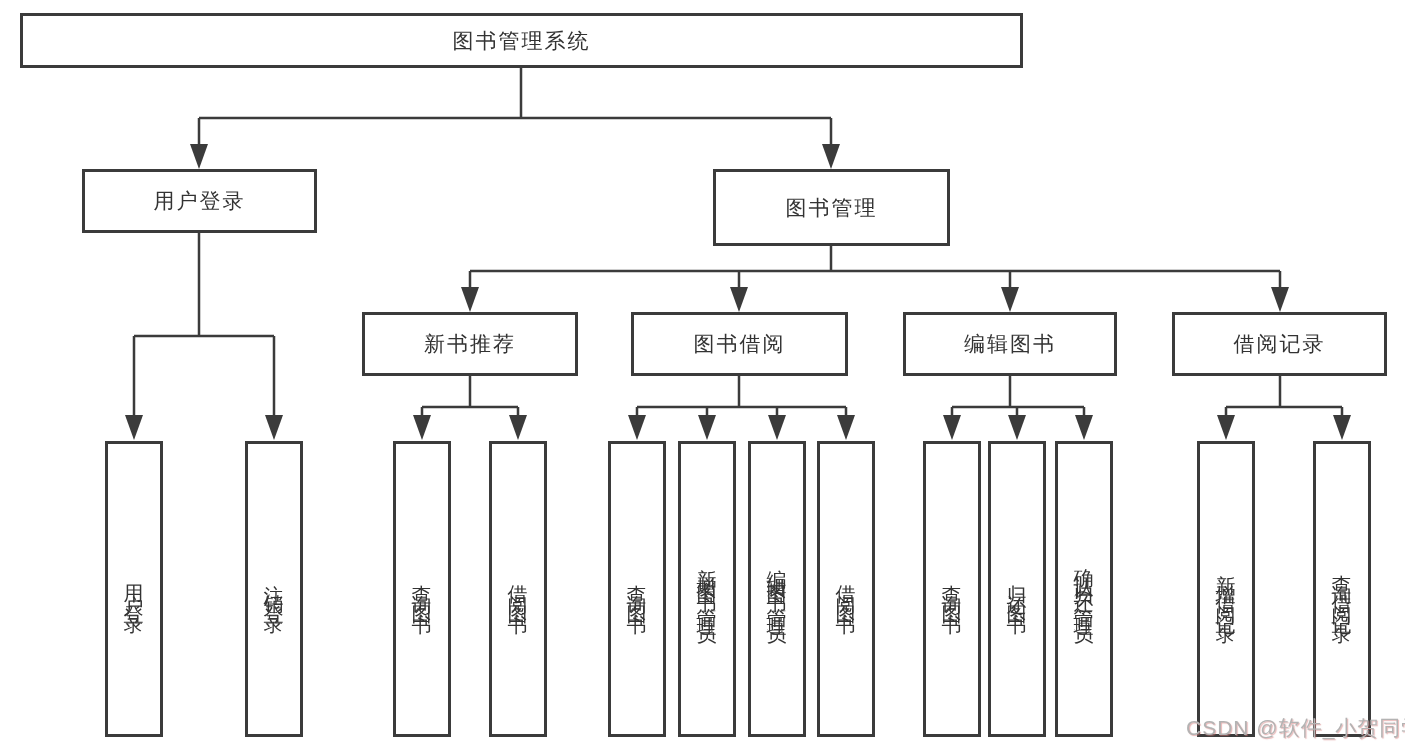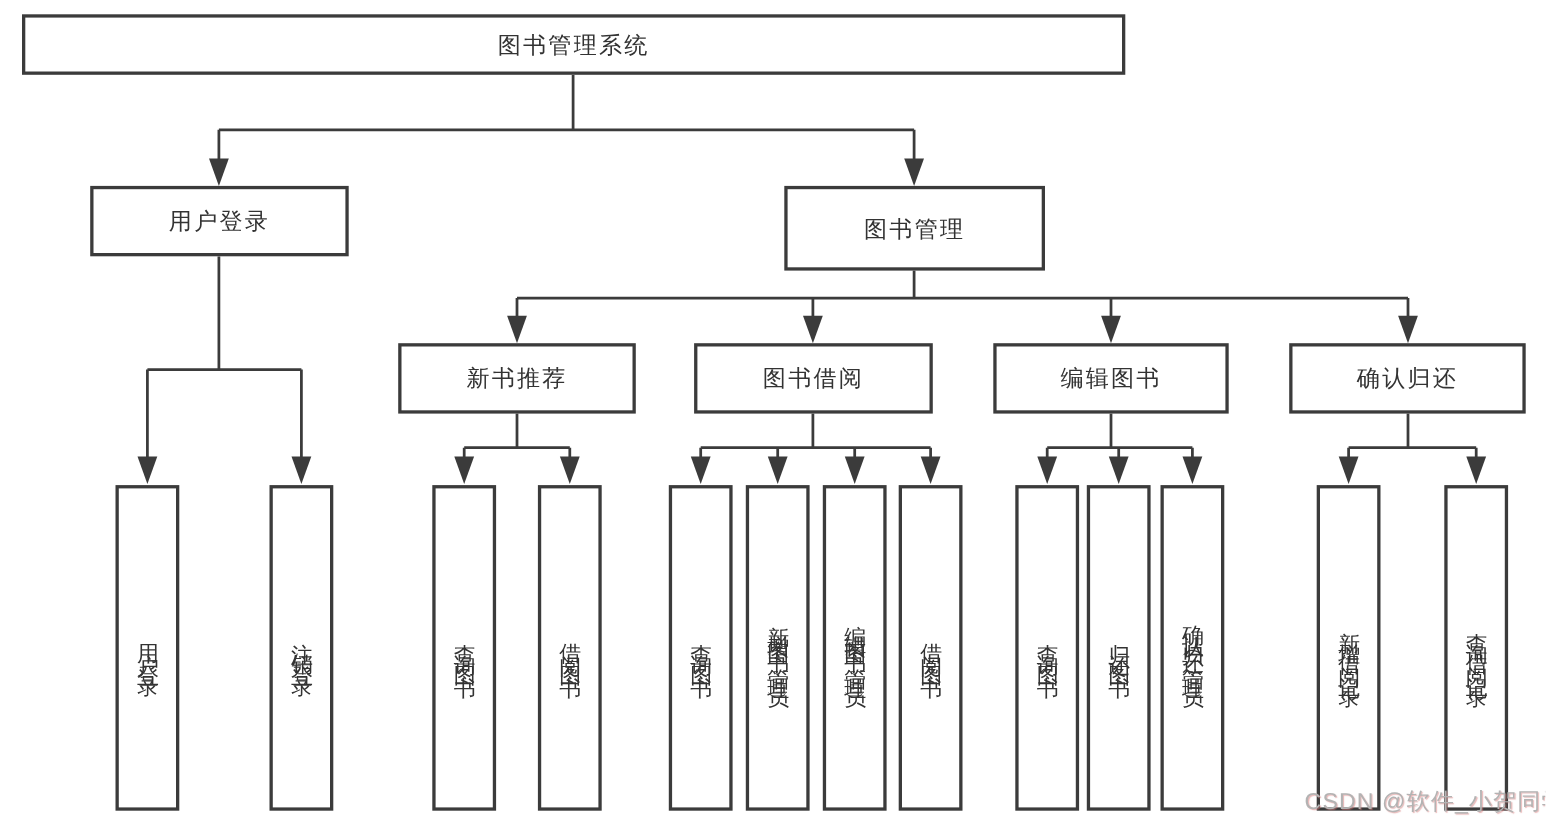--- a/index.html
+++ b/index.html
@@ -65,21 +65,21 @@
   </svg>
 
   <div class="box hbox" style="left:20px;top:13px;width:1003px;height:55px">图书管理系统</div>
 
   <div class="box hbox" style="left:82px;top:169px;width:235px;height:64px">用户登录</div>
   <div class="box hbox" style="left:713px;top:169px;width:237px;height:77px">图书管理</div>
 
   <div class="box hbox" style="left:362px;top:312px;width:216px;height:64px">新书推荐</div>
   <div class="box hbox" style="left:631px;top:312px;width:217px;height:64px">图书借阅</div>
   <div class="box hbox" style="left:903px;top:312px;width:214px;height:64px">编辑图书</div>
-  <div class="box hbox" style="left:1172px;top:312px;width:215px;height:64px">确认归还</div>
+  <div class="box hbox" style="left:1172px;top:312px;width:215px;height:64px">借阅记录</div>
 
   <div class="box leaf" style="left:105px;top:441px;width:58px;height:296px">用户登录</div>
   <div class="box leaf" style="left:245px;top:441px;width:58px;height:296px">注销登录</div>
   <div class="box leaf" style="left:393px;top:441px;width:58px;height:296px">查询图书</div>
   <div class="box leaf" style="left:489px;top:441px;width:58px;height:296px">借阅图书</div>
   <div class="box leaf" style="left:608px;top:441px;width:58px;height:296px">查询图书</div>
   <div class="box leaf long" style="left:678px;top:441px;width:58px;height:296px">新增图书（管理员）</div>
   <div class="box leaf long" style="left:748px;top:441px;width:58px;height:296px">编辑图书（管理员）</div>
   <div class="box leaf" style="left:817px;top:441px;width:58px;height:296px">借阅图书</div>
   <div class="box leaf" style="left:923px;top:441px;width:58px;height:296px">查询图书</div>

